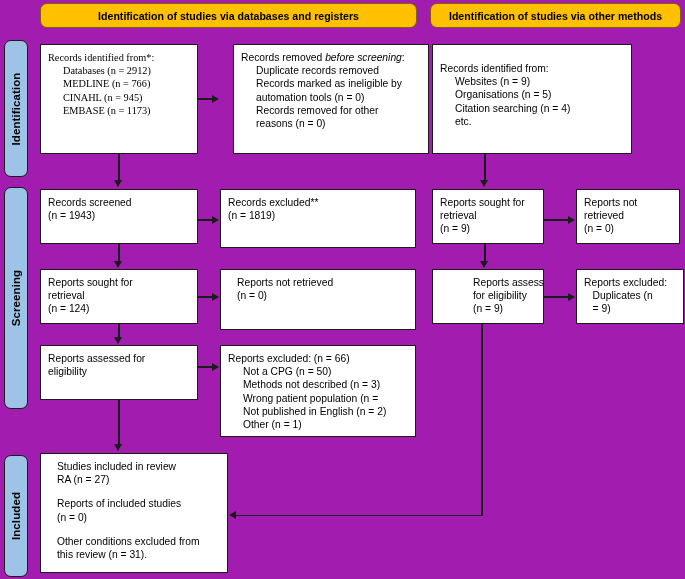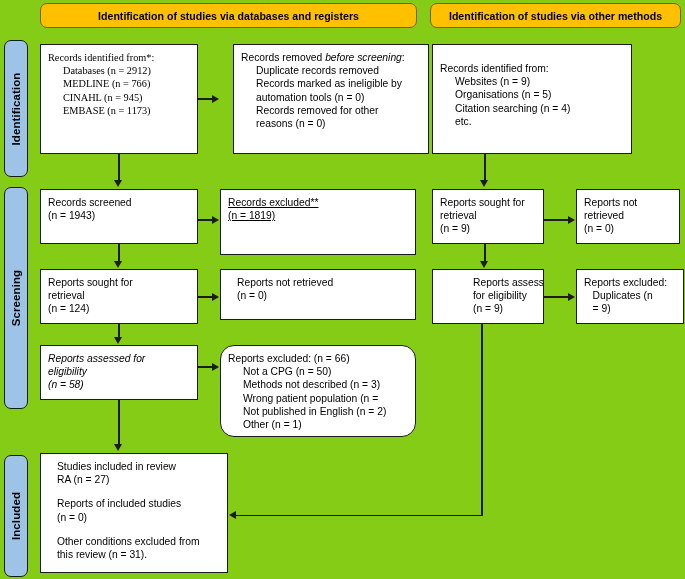--- a/index.html
+++ b/index.html
@@ -10,21 +10,21 @@
   }
   body {
     font-family: "Liberation Sans", sans-serif;
     color: #000000;
   }
   #diagram {
     position: relative;
     width: 685px;
     height: 579px;
     overflow: hidden;
-    background: #84cc16;
+    background: #a21caf;
   }
 
   
   .phase-tab {
     position: absolute;
     background: #9DC3E6;
     border: 1.6px solid #1b1b1b;
     border-radius: 7px;
     box-sizing: border-box;
     display: flex;
@@ -161,21 +161,21 @@
   <div class="arrow down" style="left:480.3px; top:180px;"></div>
 
   <div class="node" style="left:40px; top:189px; width:158px; height:55px;">
     <span class="ln">Records screened</span>
     <span class="ln">(n = 1943)</span>
   </div>
 
   <div class="ln-h" style="left:198px; top:219px; width:14px;"></div>
   <div class="arrow right" style="left:212px; top:215.5px;"></div>
 
-  <div class="node" style="left:220px; top:189px; width:196px; height:66px;text-decoration:underline;">
+  <div class="node" style="left:220px; top:189px; width:196px; height:59px;">
     <span class="ln">Records excluded**</span>
     <span class="ln">(n = 1819)</span>
   </div>
 
   <div class="node" style="left:432px; top:189px; width:112px; height:55px;">
     <span class="ln">Reports sought for</span>
     <span class="ln">retrieval</span>
     <span class="ln">(n = 9)</span>
   </div>
 
@@ -196,21 +196,21 @@
 
   <div class="node" style="left:40px; top:269px; width:158px; height:55px;">
     <span class="ln">Reports sought for</span>
     <span class="ln">retrieval</span>
     <span class="ln">(n = 124)</span>
   </div>
 
   <div class="ln-h" style="left:198px; top:296px; width:14px;"></div>
   <div class="arrow right" style="left:212px; top:292.5px;"></div>
 
-  <div class="node" style="left:220px; top:269px; width:196px; height:51px;padding-left:16px;">
+  <div class="node" style="left:220px; top:269px; width:196px; height:61px;padding-left:16px;">
     <span class="ln">Reports not retrieved</span>
     <span class="ln">(n = 0)</span>
   </div>
 
   <div class="node" style="left:432px; top:269px; width:112px; height:55px;padding-left:40px;">
     <span class="ln">Reports assessed</span>
     <span class="ln">for eligibility</span>
     <span class="ln">(n = 9)</span>
   </div>
 
@@ -219,30 +219,29 @@
 
   <div class="node" style="left:576px; top:269px; width:108px; height:55px;">
     <span class="ln">Reports excluded:</span>
     <span class="ln">   Duplicates (n</span>
     <span class="ln">   = 9)</span>
   </div>
 
   <div class="ln-v" style="left:118px; top:324px; height:14px;"></div>
   <div class="arrow down" style="left:114.3px; top:337px;"></div>
 
-  <div class="node" style="left:40px; top:345px; width:158px; height:55px;font-style:italic;">
+  <div class="node" style="left:40px; top:345px; width:158px; height:55px;">
     <span class="ln">Reports assessed for</span>
     <span class="ln">eligibility</span>
-    <span class="ln">(n = 58)</span>
   </div>
 
   <div class="ln-h" style="left:198px; top:366px; width:14px;"></div>
   <div class="arrow right" style="left:212px; top:362.5px;"></div>
 
-  <div class="node" style="left:220px; top:345px; width:196px; height:92px;border-radius:14px;">
+  <div class="node" style="left:220px; top:345px; width:196px; height:92px;">
     <span class="ln">Reports excluded: (n = 66)</span>
     <span class="ln ind">Not a CPG (n = 50)</span>
     <span class="ln ind">Methods not described (n = 3)</span>
     <span class="ln ind">Wrong patient population (n =</span>
     <span class="ln ind">Not published in English (n = 2)</span>
     <span class="ln ind">Other (n = 1)</span>
   </div>
 
   <div class="ln-v" style="left:118px; top:400px; height:45px;"></div>
   <div class="arrow down" style="left:114.3px; top:444px;"></div>

